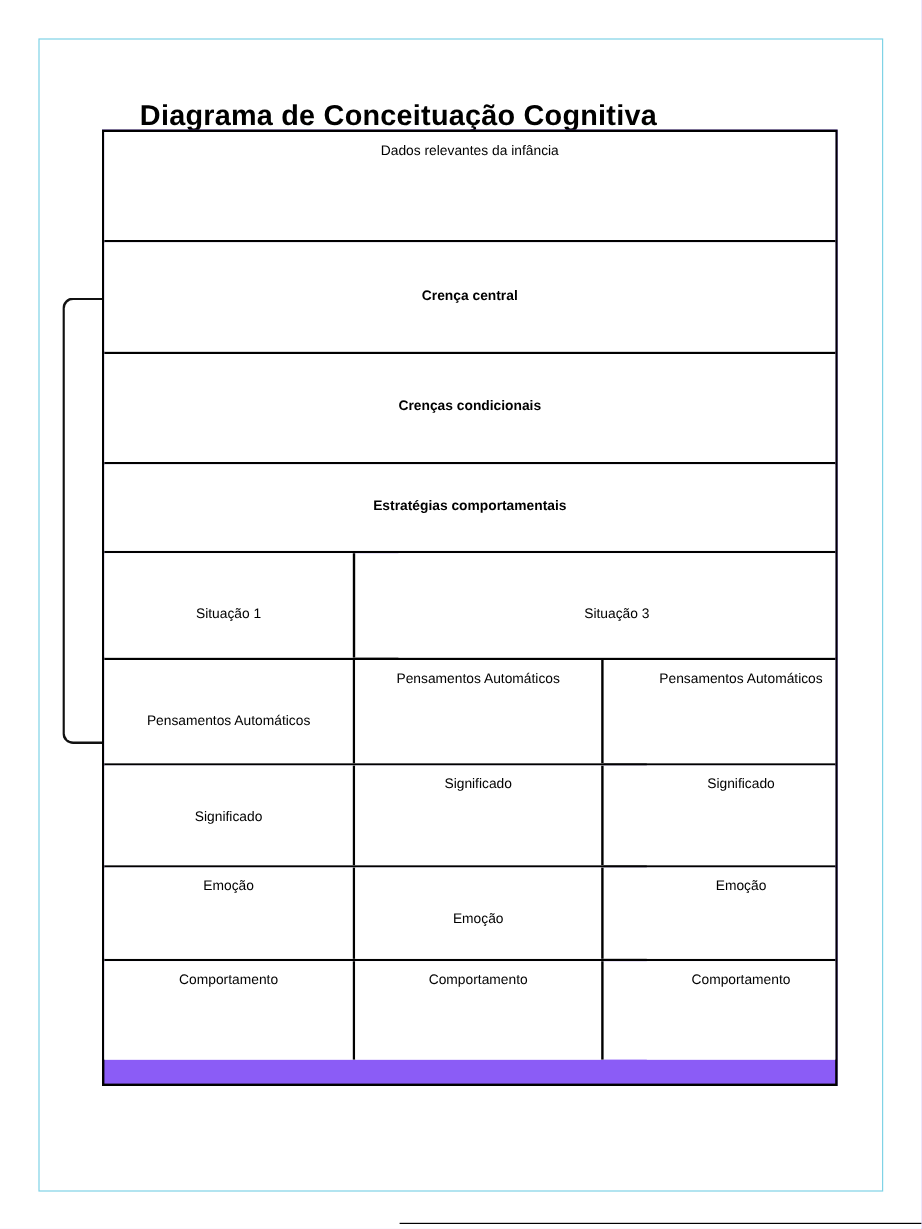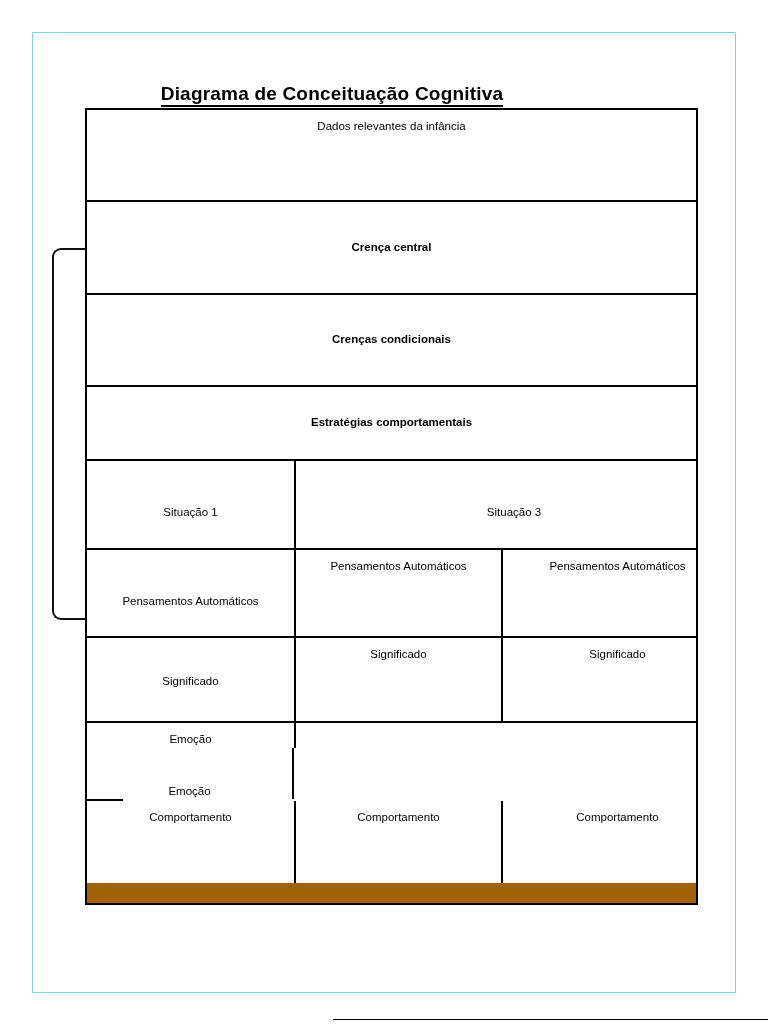--- a/index.html
+++ b/index.html
@@ -28,21 +28,21 @@
     background: #ffffff;
   }
 
   
   #diagram-title {
     position: absolute;
     left: 0;
     top: 83px;
     width: 664px;
     text-align: center;
-    font-size: 19px;
+    font-size: 24px;
     font-weight: bold;
     letter-spacing: 0.2px;
     white-space: nowrap;
   }
   #diagram-title span {
     border-bottom: 2px solid #000;
     padding-bottom: 1px;
   }
 
   
@@ -62,21 +62,21 @@
 
   
   #cognitive-table {
     position: absolute;
     left: 85px;
     top: 108px;
     width: 613px;
     height: 797px;
     border: 2.2px solid #000;
     box-sizing: border-box;
-    background: #a16207;
+    background: #8b5cf6;
   }
 
   .trow {
     position: relative;
     display: flex;
     box-sizing: border-box;
     border-bottom: 2.2px solid #000;
     background: #fff;
   }
   .trow.last { border-bottom: none; }
@@ -105,21 +105,21 @@
   .va-lowmid { align-items: flex-start; padding-top: 36px; }
 
   
   .h-childhood   { height: 92px; }
   .h-core        { height: 93px; }
   .h-conditional { height: 92px; }
   .h-strategies  { height: 74px; }
   .h-situation   { height: 89px; }
   .h-thoughts    { height: 88px; }
   .h-meaning     { height: 85px; }
-  .h-emotion     { height: 78px; flex-direction: column; }
+  .h-emotion     { height: 78px; }
   .h-behavior    { height: 82px; }
 
   
   #bottom-rule {
     position: absolute;
     left: 333px;
     top: 1019px;
     width: 435px;
     height: 0;
     border-top: 1.6px solid #000;

